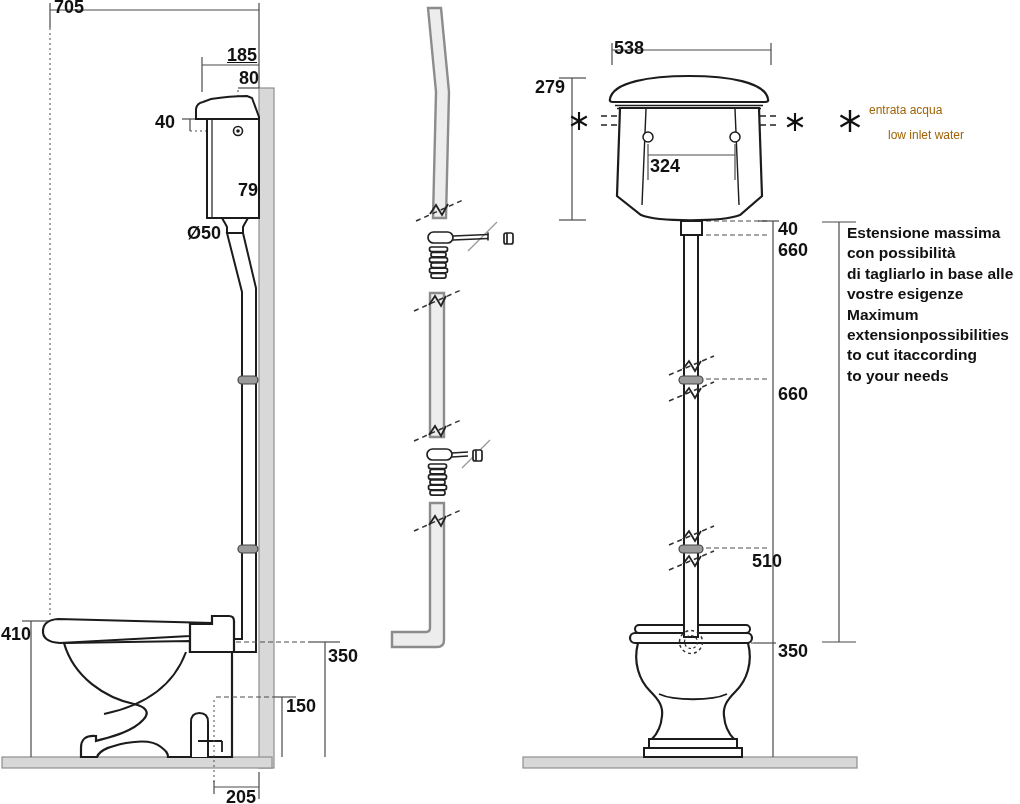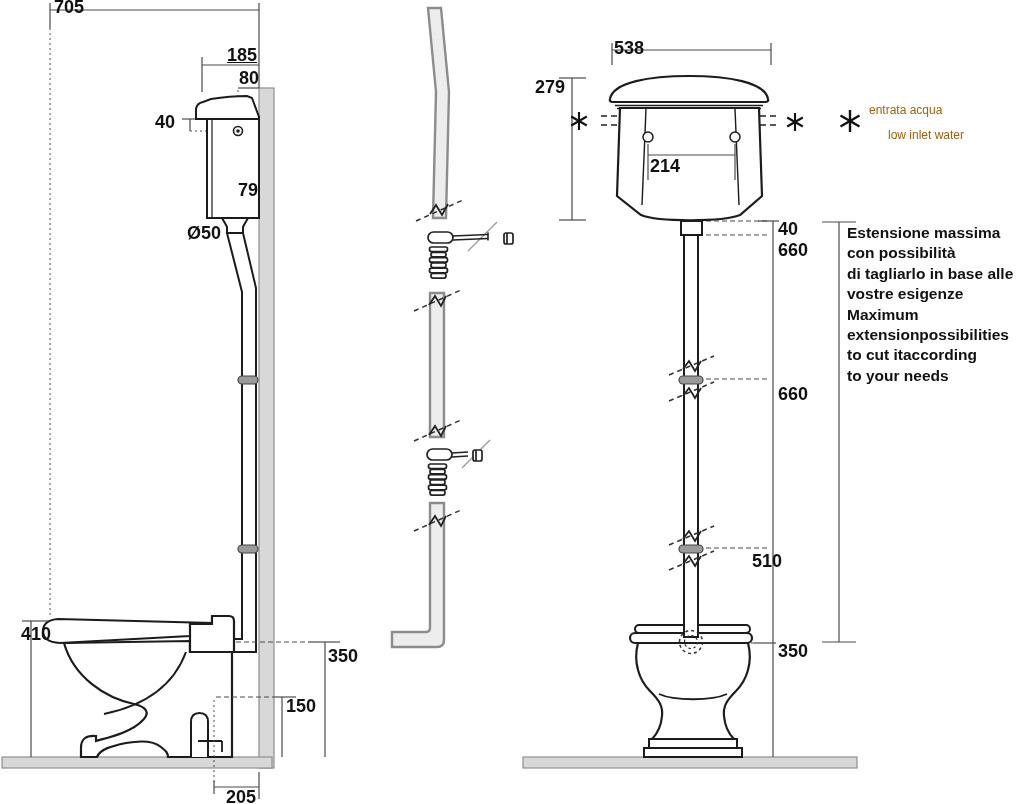--- a/index.html
+++ b/index.html
@@ -247,28 +247,28 @@
     </g>
   </g>
 </svg>
 
 <div class="dim" style="left:54px;top:-3px;">705</div>
 <div class="dim" style="left:227px;top:45px;text-decoration:underline;">185</div>
 <div class="dim" style="left:239px;top:68px;">80</div>
 <div class="dim" style="left:155px;top:112px;">40</div>
 <div class="dim" style="left:238px;top:180px;">79</div>
 <div class="dim" style="left:187px;top:223px;">Ø50</div>
-<div class="dim" style="left:1px;top:624px;margin-left:20px;">410</div>
+<div class="dim" style="left:1px;top:624px;">410</div>
 <div class="dim" style="left:328px;top:646px;">350</div>
 <div class="dim" style="left:286px;top:696px;">150</div>
 <div class="dim" style="left:226px;top:787px;">205</div>
 
 <div class="dim" style="left:614px;top:38px;">538</div>
 <div class="dim" style="left:535px;top:77px;">279</div>
-<div class="dim" style="left:650px;top:156px;">214</div>
+<div class="dim" style="left:650px;top:156px;">324</div>
 <div class="dim" style="left:778px;top:219px;">40</div>
 <div class="dim" style="left:778px;top:240px;">660</div>
 <div class="dim" style="left:778px;top:384px;">660</div>
 <div class="dim" style="left:752px;top:551px;">510</div>
 <div class="dim" style="left:778px;top:641px;">350</div>
 
 <div class="legend-text" style="left:869px;top:103px;">entrata acqua</div>
 <div class="legend-text" style="left:888px;top:128px;">low inlet water</div>
 
 <div class="note">

